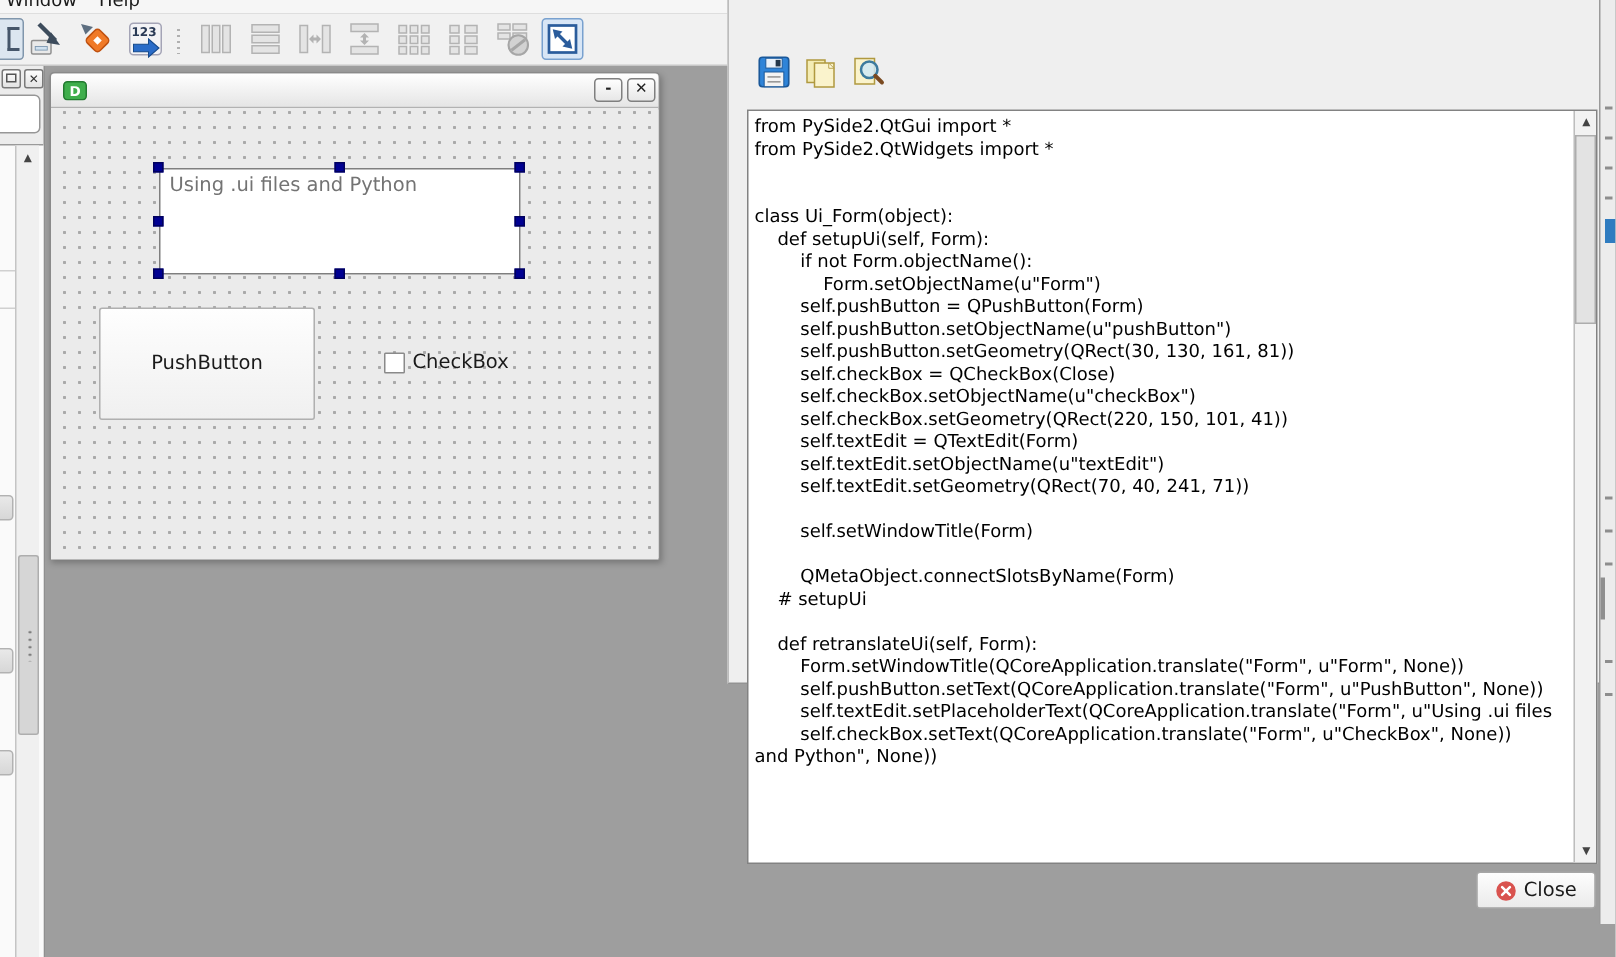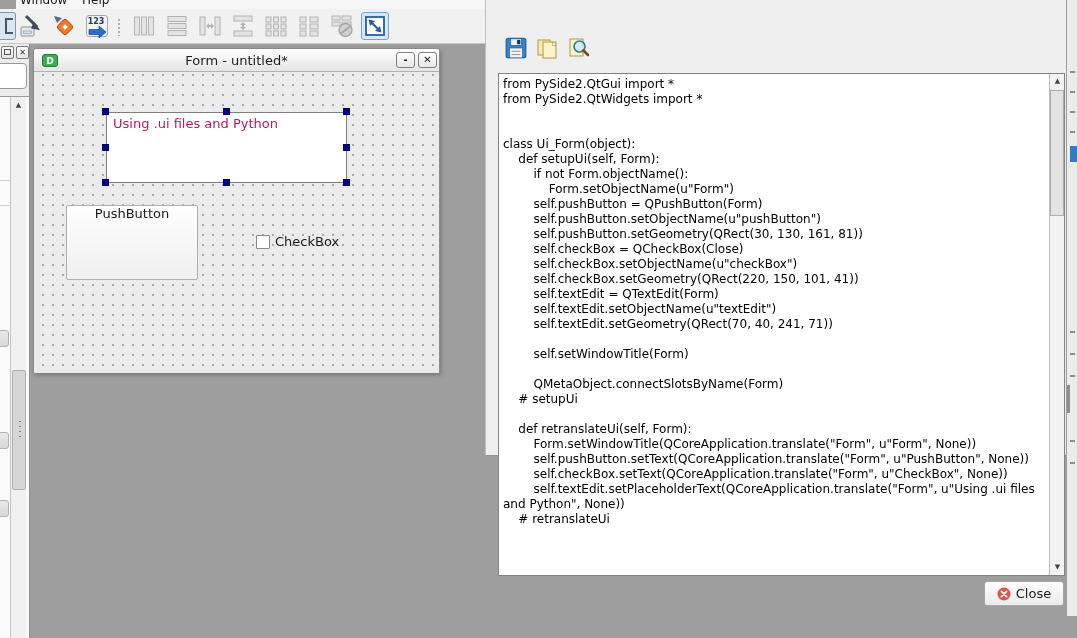--- a/index.html
+++ b/index.html
@@ -2,21 +2,21 @@
 <html><head>
 <meta charset="utf-8">
 <style>
   * { margin:0; padding:0; box-sizing:border-box; }
   html,body { width:1077px; height:638px; overflow:hidden; }
   body { font-family:"DejaVu Sans","Liberation Sans",sans-serif; }
   .abs { position:absolute; }
   #app { position:relative; width:1077px; height:638px; background:#9e9e9e; overflow:hidden; }
 
   
-  .menubar { left:16px; top:0; width:485px; height:9px; background:#f6f6f6; overflow:hidden; }
+  .menubar { left:0; top:0; width:485px; height:9px; background:#f6f6f6; overflow:hidden; }
   .menubar span { position:absolute; top:-7px; font-size:12px; color:#1a1a1a; }
   .toolbar { left:0; top:9px; width:485px; height:35px; background:#f1f1f1; border-bottom:1px solid #c8c8c8; }
   .tbtn { position:absolute; top:3px; width:28px; height:28px; display:flex; align-items:center; justify-content:center; border-radius:3px; }
   .tbtn.pressed { background:#dce6f0; border:1px solid #8096ac; }
   .tbtn.hilite  { background:#d8e6f6; border:1px solid #79a1cf; }
   .tsep { position:absolute; top:9px; width:2px; height:18px;
           background-image:radial-gradient(circle,#b0b0b0 0.8px,transparent 1px);
           background-size:2px 4px; }
 
   
@@ -44,25 +44,25 @@
               border-radius:3px 3px 0 0; display:flex; align-items:center; }
   .fw-title-text { position:absolute; width:100%; text-align:center; font-size:13px; color:#1c1c1c; }
   .fw-btn { position:absolute; top:3px; width:19px; height:16px; border:1px solid #7f7f7f; border-radius:3px;
             background:linear-gradient(#fefefe,#e7e7e7); font-size:10px; font-weight:bold; color:#222;
             text-align:center; line-height:14px; }
   .fw-body { position:absolute; left:0; top:24px; width:405px; height:300px; background:#ebebeb;
              background-image:radial-gradient(circle,#a9a9a9 0.9px,transparent 1.2px);
              background-size:10px 10px; background-position:4px 7px; }
   .textedit { position:absolute; left:72px; top:39px; width:241px; height:71px; background:#fff;
               border:1px solid #7f7f7f; }
-  .placeholder { padding:3px 6px; font-size:13px; color:#be185d; }
+  .placeholder { padding:3px 6px; font-size:13px; color:#737373; }
   .handle { position:absolute; width:7px; height:7px; background:#000092; border:1px solid #00005e; }
-  .pushbutton { position:absolute; left:32px; top:132px; width:132px; height:75px;
+  .pushbutton { position:absolute; left:32px; top:132px; width:144px; height:75px;
                 background:linear-gradient(#fefefe,#f0f0f0); border:1px solid #b0b0b0; border-radius:2px;
-                display:flex; justify-content:center; font-size:13px; color:#1a1a1a; }
+                display:flex; align-items:center; justify-content:center; font-size:13px; color:#1a1a1a; }
   .checkbox-widget { position:absolute; left:222px; top:161px; display:flex; align-items:center; gap:5px; }
   .checkbox-ind { width:14px; height:14px; background:#fff; border:1px solid #8a8a8a; border-radius:1px; }
   .checkbox-label { font-size:13px; color:#1a1a1a; }
 
   
   .code-dialog { left:485px; top:0; width:581px; height:456px; background:#efefef;
                  border-left:1px solid #bcbcbc; border-bottom:1px solid #939393; }
   .cd-icon { position:absolute; top:36px; width:24px; height:24px; }
   .code-box { position:absolute; left:12px; top:73px; width:567px; height:503px; background:#fff;
               border:1px solid #828282; overflow:hidden; }
@@ -227,21 +227,20 @@
       </div>
     </div>
   </div>
 
   <div class="abs form-window">
     <div class="fw-title">
       <svg class="abs" style="left:8px;top:5px" width="16" height="13" viewBox="0 0 16 13">
         <rect x="0.5" y="0.5" width="15" height="12" rx="2.5" fill="#3fae4c" stroke="#237a30"></rect>
         <text x="8" y="10" font-size="9" font-weight="bold" fill="#ffffff" text-anchor="middle" font-family="DejaVu Sans">D</text>
       </svg>
-      <div class="fw-title-text">Form - untitled*</div>
       <div class="fw-btn" style="left:362px">-</div>
       <div class="fw-btn" style="left:384px">✕</div>
     </div>
     <div class="fw-body">
       <div class="textedit">
         <div class="placeholder">Using .ui files and Python</div>
       </div>
 
       <div class="handle" style="left:68px;top:35px"></div>
       <div class="handle" style="left:189px;top:35px"></div>
@@ -309,24 +308,23 @@
           <div class="code-line">        self.textEdit.setGeometry(QRect(70, 40, 241, 71))</div>
           <div class="code-line"></div>
           <div class="code-line">        self.setWindowTitle(Form)</div>
           <div class="code-line"></div>
           <div class="code-line">        QMetaObject.connectSlotsByName(Form)</div>
           <div class="code-line">    # setupUi</div>
           <div class="code-line"></div>
           <div class="code-line">    def retranslateUi(self, Form):</div>
           <div class="code-line">        Form.setWindowTitle(QCoreApplication.translate("Form", u"Form", None))</div>
           <div class="code-line">        self.pushButton.setText(QCoreApplication.translate("Form", u"PushButton", None))</div>
+          <div class="code-line">        self.textEdit.setPlaceholderText(QCoreApplication.translate("Form", u"Using .ui files</div>
           <div class="code-line">        self.checkBox.setText(QCoreApplication.translate("Form", u"CheckBox", None))</div>
-          <div class="code-line">        self.textEdit.setPlaceholderText(QCoreApplication.translate("Form", u"Using .ui files</div>
           <div class="code-line">and Python", None))</div>
-          <div class="code-line">    # retranslateUi</div>
         </div>
       <div class="vscroll">
         <div class="sb-arrow" style="top:0">▲</div>
         <div class="vs-thumb"></div>
         <div class="sb-arrow" style="bottom:0">▼</div>
       </div>
     </div>
 
     <div class="close-btn">
       <svg width="14" height="14" viewBox="0 0 14 14">

